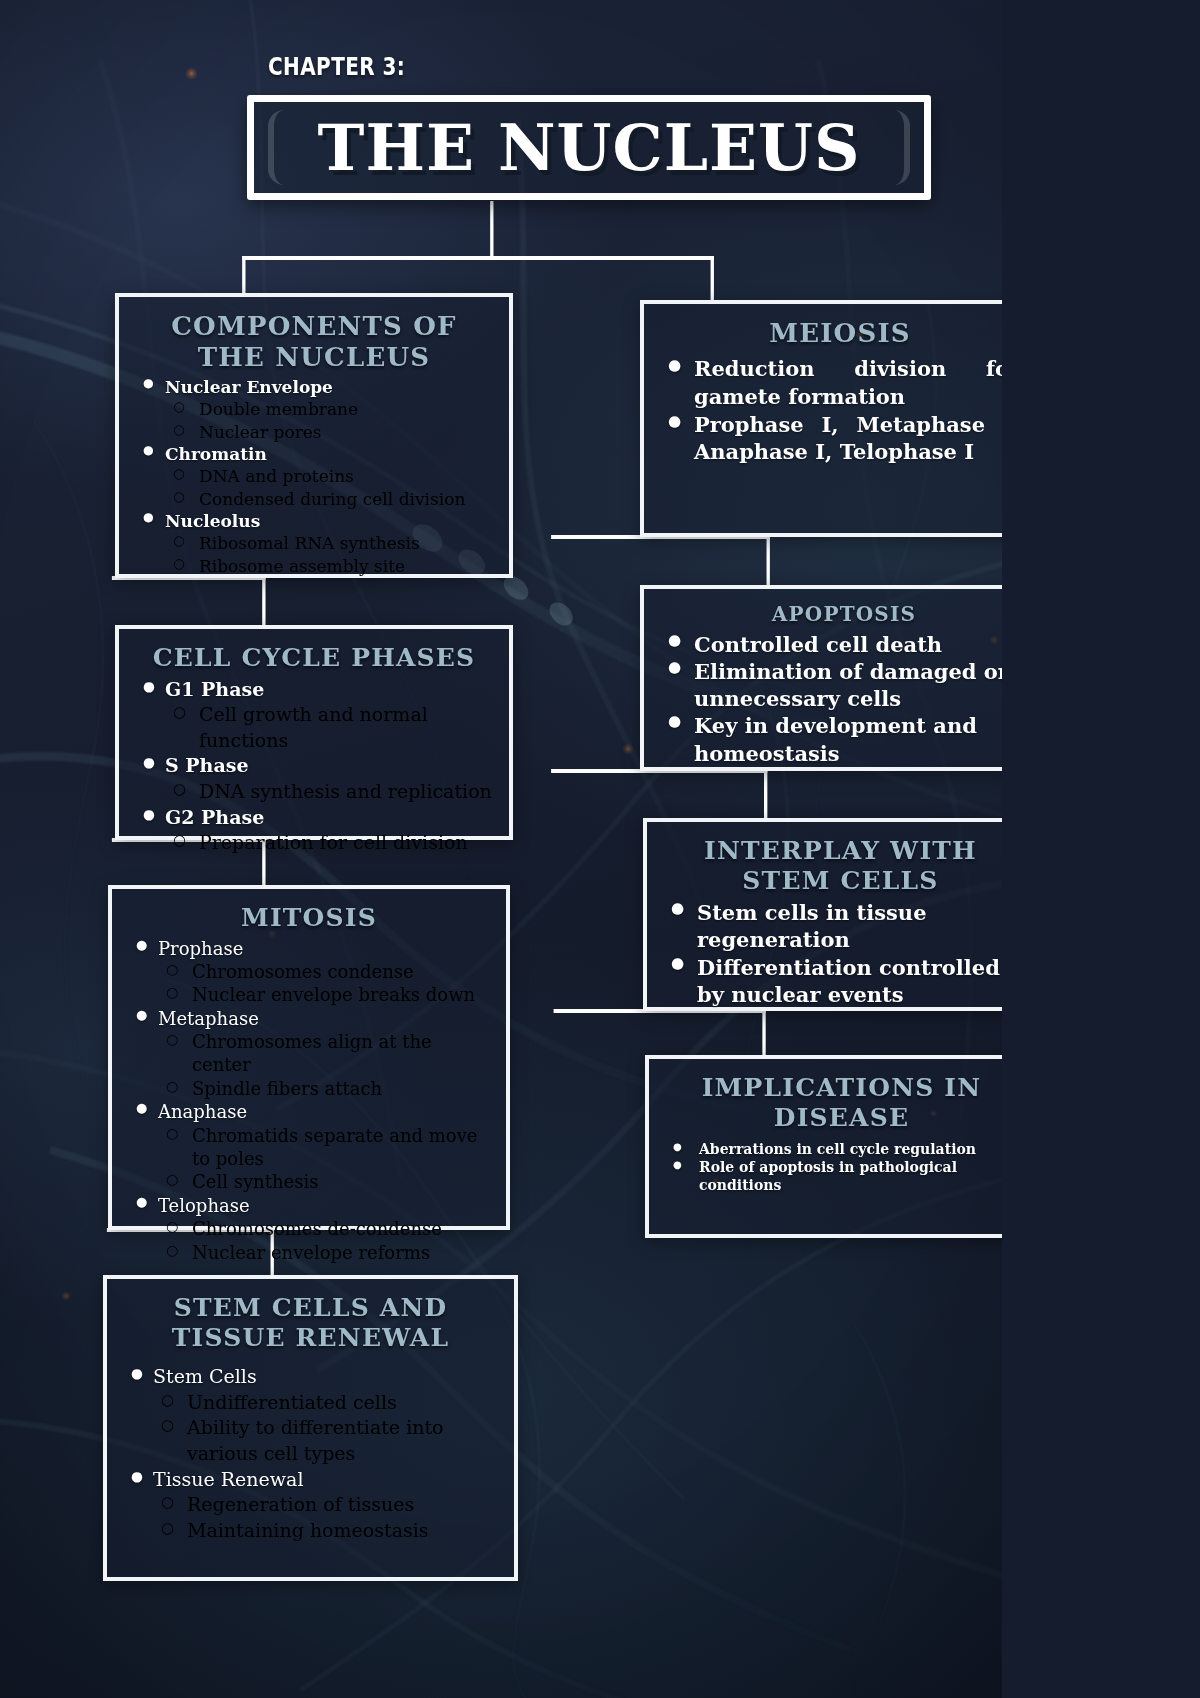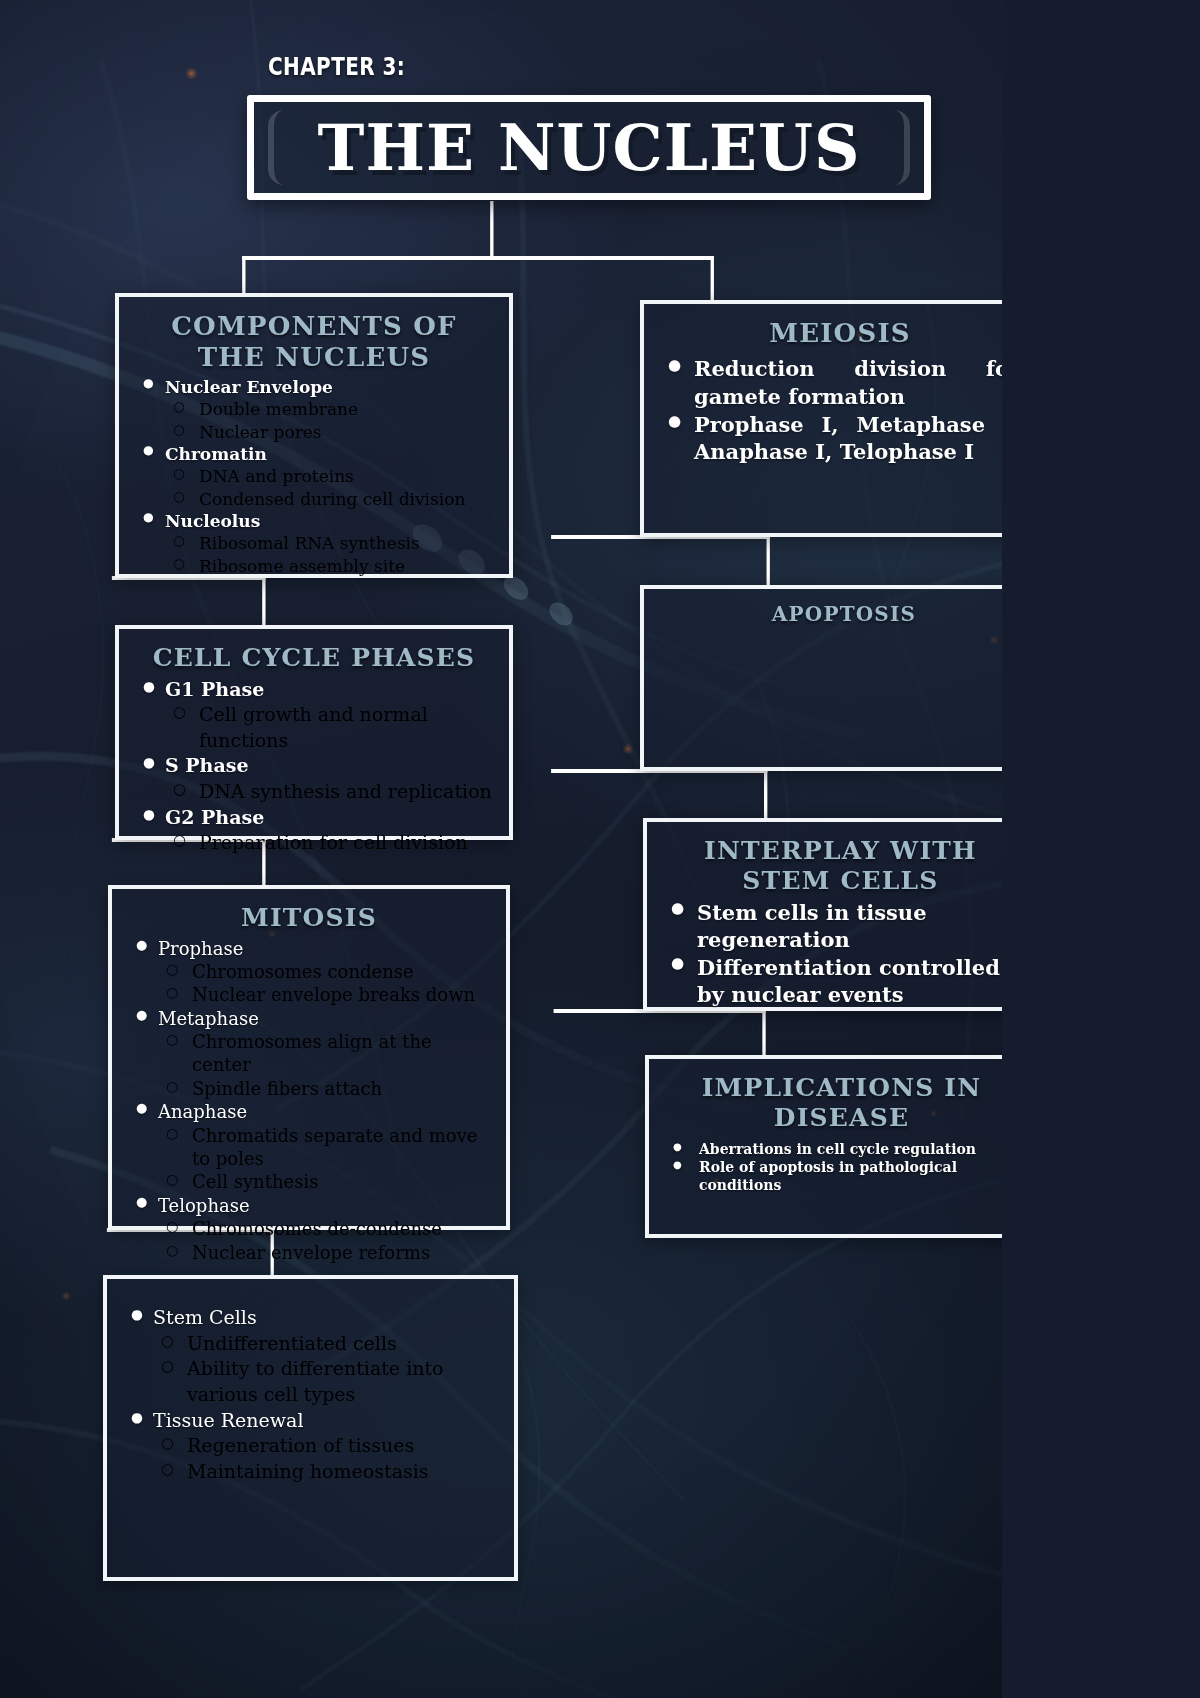--- a/index.html
+++ b/index.html
@@ -360,20 +360,21 @@
           <span class="txt">Telophase</span>
           <ul class="lvl2">
             <li>Chromosomes de-condense</li>
             <li>Nuclear envelope reforms</li>
           </ul>
         </li>
       </ul>
   </div>
 
   <div class="node" id="node-stemcells">
+    <div class="node-title">STEM CELLS AND TISSUE RENEWAL</div>
     <ul class="lvl1">
         <li>
           <span class="txt">Stem Cells</span>
           <ul class="lvl2">
             <li>Undifferentiated cells</li>
             <li>Ability to differentiate into various cell types</li>
           </ul>
         </li>
         <li>
           <span class="txt">Tissue Renewal</span>
@@ -392,20 +393,31 @@
           <span class="txt">Reduction division for gamete formation</span>
         </li>
         <li>
           <span class="txt">Prophase I, Metaphase I, Anaphase I, Telophase I</span>
         </li>
       </ul>
   </div>
 
   <div class="node" id="node-apoptosis">
     <div class="node-title">APOPTOSIS</div>
+    <ul class="lvl1">
+        <li>
+          <span class="txt">Controlled cell death</span>
+        </li>
+        <li>
+          <span class="txt">Elimination of damaged or unnecessary cells</span>
+        </li>
+        <li>
+          <span class="txt">Key in development and homeostasis</span>
+        </li>
+      </ul>
   </div>
 
   <div class="node" id="node-interplay">
     <div class="node-title">INTERPLAY WITH STEM CELLS</div>
     <ul class="lvl1">
         <li>
           <span class="txt">Stem cells in tissue regeneration</span>
         </li>
         <li>
           <span class="txt">Differentiation controlled by nuclear events</span>

